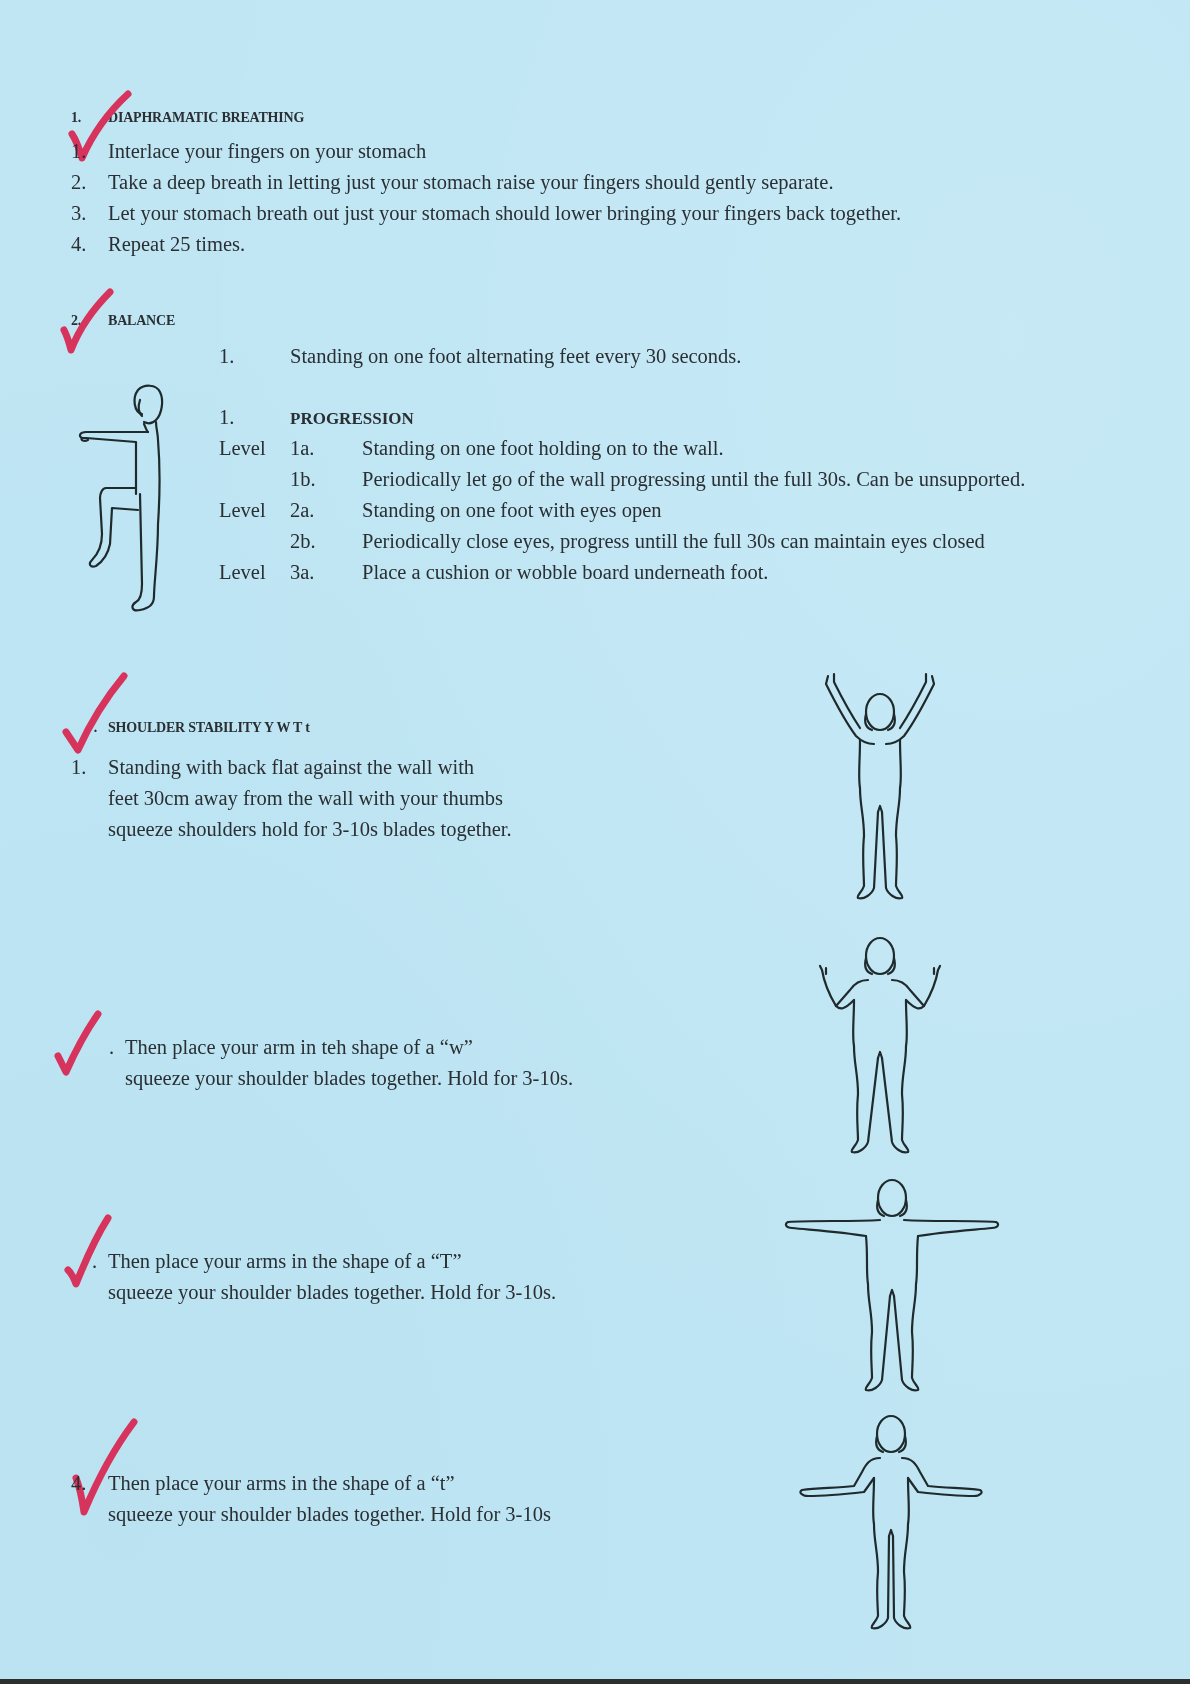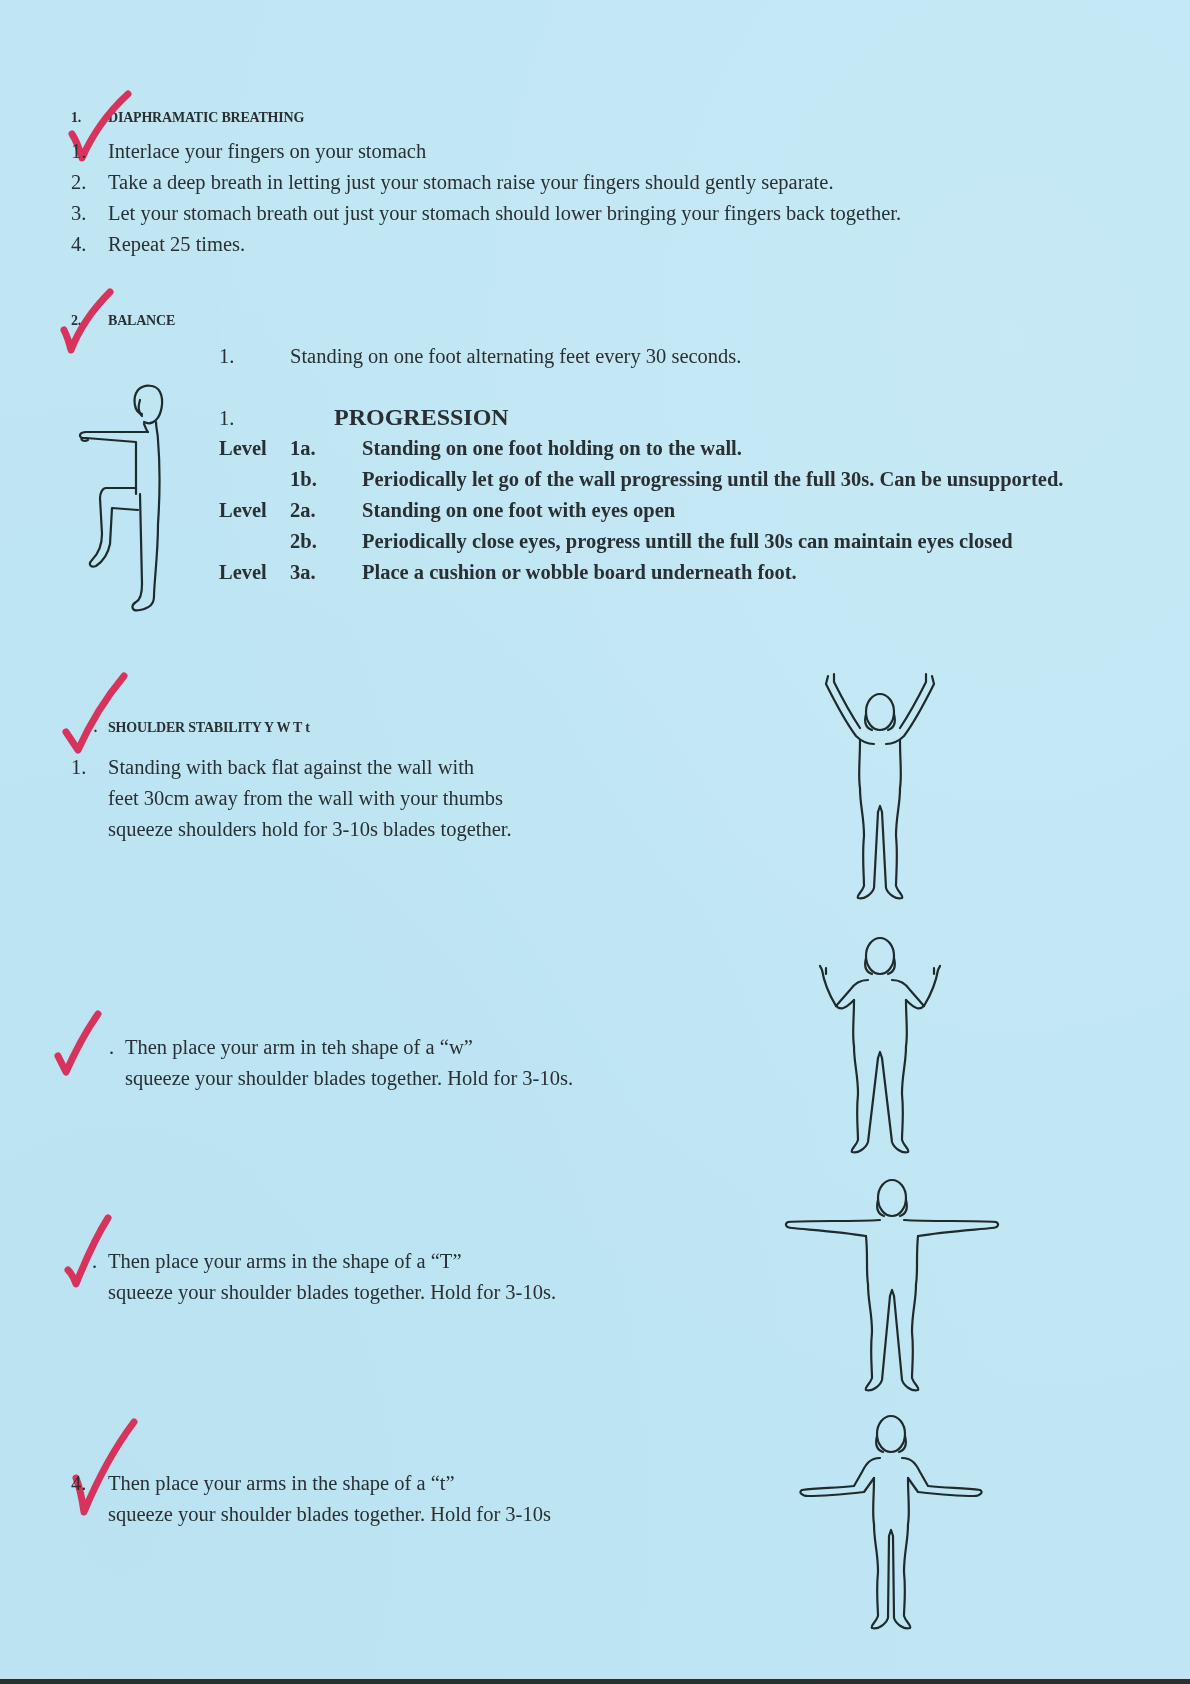--- a/index.html
+++ b/index.html
@@ -89,24 +89,24 @@
   </div>
   <svg class="tick" style="left:58px; top:288px;" width="60" height="70" viewBox="0 0 60 70">
     <path d="M6 42 C9 48 11 54 13 62 C20 44 32 24 52 4" stroke="#d6345c" stroke-width="7" fill="none" stroke-linecap="round" stroke-linejoin="round"></path>
   </svg>
 
   <div class="abs txt" style="left:219px; top:341px;">
     <span style="display:inline-block; width:71px;">1.</span><span>Standing on one foot alternating feet every 30 seconds.</span>
   </div>
 
   <div class="abs txt" style="left:219px; top:402px;">
-    <span style="display:inline-block; width:71px;">1.</span><span style="font-weight:bold; font-size:24px;margin-left:44px;">PROGRESSION</span>
-  </div>
-
-  <div class="abs txt" style="left:219px; top:433px;font-weight:bold;">
+    <span style="display:inline-block; width:71px;">1.</span><span style="font-weight:bold; font-size:17px;">PROGRESSION</span>
+  </div>
+
+  <div class="abs txt" style="left:219px; top:433px;">
     <div class="row"><span class="lvl">Level</span><span class="sub">1a.</span><span>Standing on one foot holding on to the wall.</span></div>
     <div class="row"><span class="lvl"></span><span class="sub">1b.</span><span>Periodically let go of the wall progressing until the full 30s. Can be unsupported.</span></div>
     <div class="row"><span class="lvl">Level</span><span class="sub">2a.</span><span>Standing on one foot with eyes open</span></div>
     <div class="row"><span class="lvl"></span><span class="sub">2b.</span><span>Periodically close eyes, progress untill the full 30s can maintain eyes closed</span></div>
     <div class="row"><span class="lvl">Level</span><span class="sub">3a.</span><span>Place a cushion or wobble board underneath foot.</span></div>
   </div>
 
   <svg class="figure" style="left:76px; top:384px;" width="110" height="230" viewBox="0 0 110 230">
 
     <path d="M66 30 C58 28 56 14 62 6 C68 0 80 0 84 8 C88 16 86 30 80 36 C76 40 72 40 68 38"></path>

